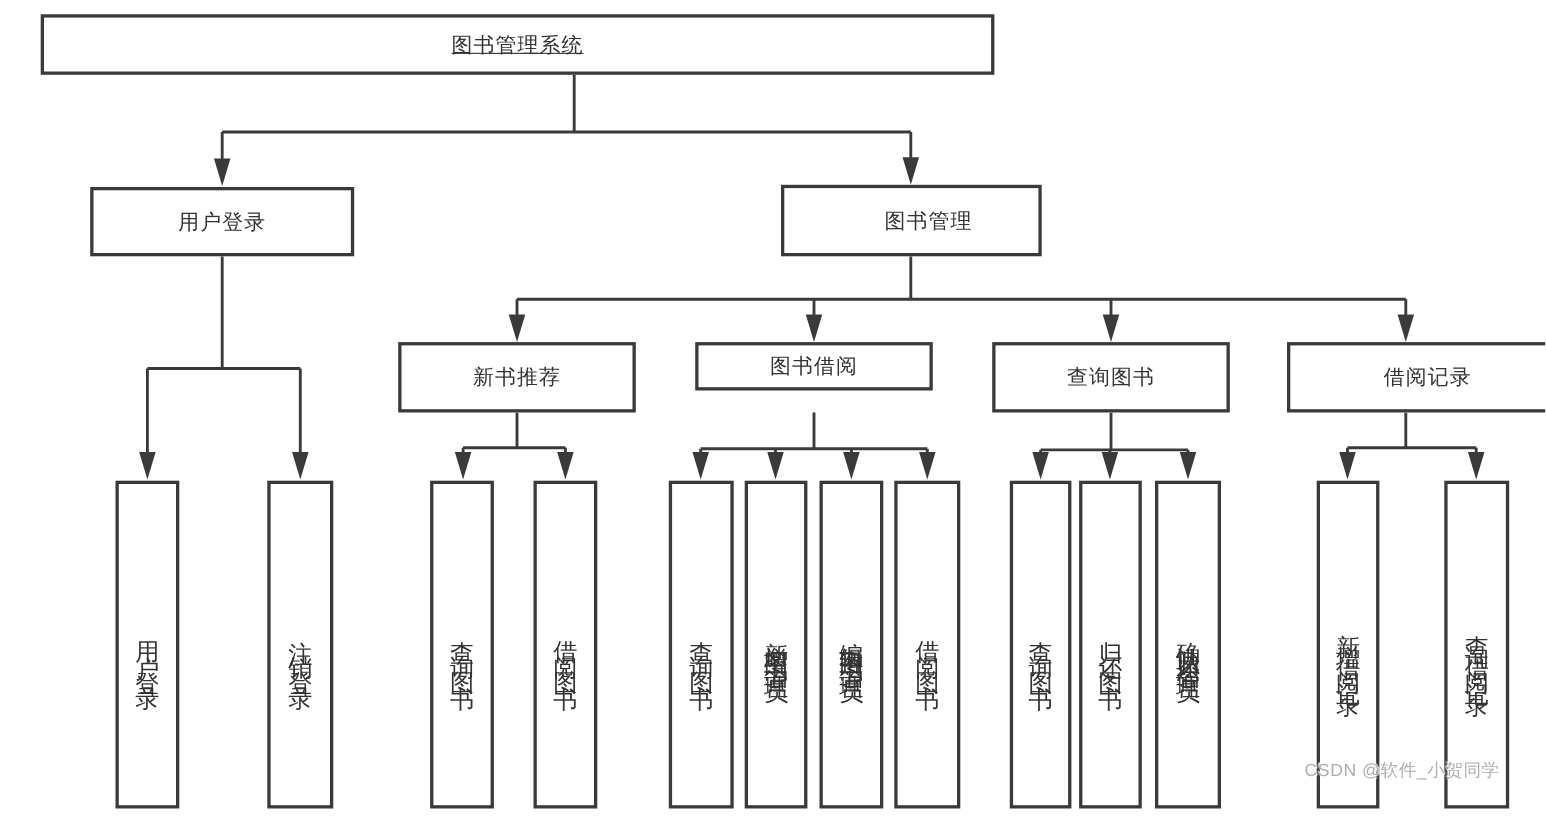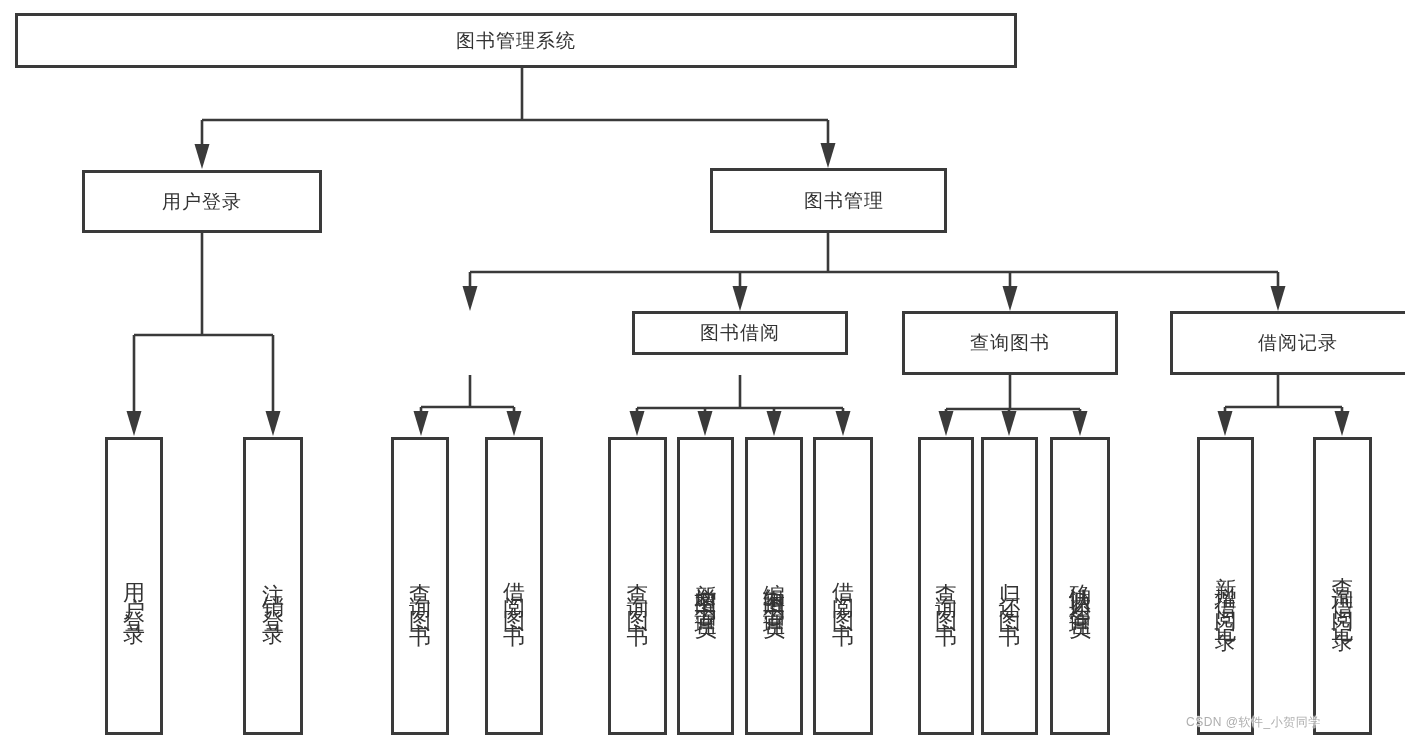--- a/index.html
+++ b/index.html
@@ -40,22 +40,22 @@
     writing-mode:vertical-rl;
     text-orientation:mixed;
     line-height:1;
     white-space:nowrap;
   }
   .ls-short .vtxt{letter-spacing:14px;padding-top:14px;}
   .ls-mid   .vtxt{letter-spacing:11px;padding-top:11px;}
   .ls-long  .vtxt{letter-spacing:5px;padding-top:5px;}
   #watermark{
     position:absolute;
-    left:1186px;top:714px;
-    font-size:12px;
+    left:1186px;top:690px;
+    font-size:16px;
     color:#aeaeae;
     letter-spacing:0.5px;
     z-index:5;
     text-shadow:0 0 2px #ffffff,1px 1px 1px #ffffff,-1px -1px 1px #ffffff;
     white-space:nowrap;
   }
 </style>
 </head>
 <body>
 
@@ -123,31 +123,34 @@
       <polygon points="774,436 766.5,411 781.5,411"></polygon>
       <polygon points="843,436 835.5,411 850.5,411"></polygon>
       <polygon points="946,436 938.5,411 953.5,411"></polygon>
       <polygon points="1009,436 1001.5,411 1016.5,411"></polygon>
       <polygon points="1080,436 1072.5,411 1087.5,411"></polygon>
       <polygon points="1225,436 1217.5,411 1232.5,411"></polygon>
       <polygon points="1342,436 1334.5,411 1349.5,411"></polygon>
     </g>
   </svg>
 
-  <div class="node" style="left:15px;top:13px;width:1002px;height:55px;">
+  <div class="node" style="left:37px;top:13px;width:867px;height:55px;text-decoration:underline;">
     <span>图书管理系统</span>
   </div>
 
   <div class="node" style="left:82px;top:170px;width:240px;height:63px;">
     <span>用户登录</span>
   </div>
   <div class="node" style="left:710px;top:168px;width:237px;height:65px;padding-left:31px;">
     <span>图书管理</span>
   </div>
 
+  <div class="node" style="left:362px;top:311px;width:216px;height:64px;">
+    <span>新书推荐</span>
+  </div>
   <div class="node" style="left:632px;top:311px;width:216px;height:44px;">
     <span>图书借阅</span>
   </div>
   <div class="node" style="left:902px;top:311px;width:216px;height:64px;">
     <span>查询图书</span>
   </div>
   <div class="node" style="left:1170px;top:311px;width:256px;height:64px;">
     <span>借阅记录</span>
   </div>
 

